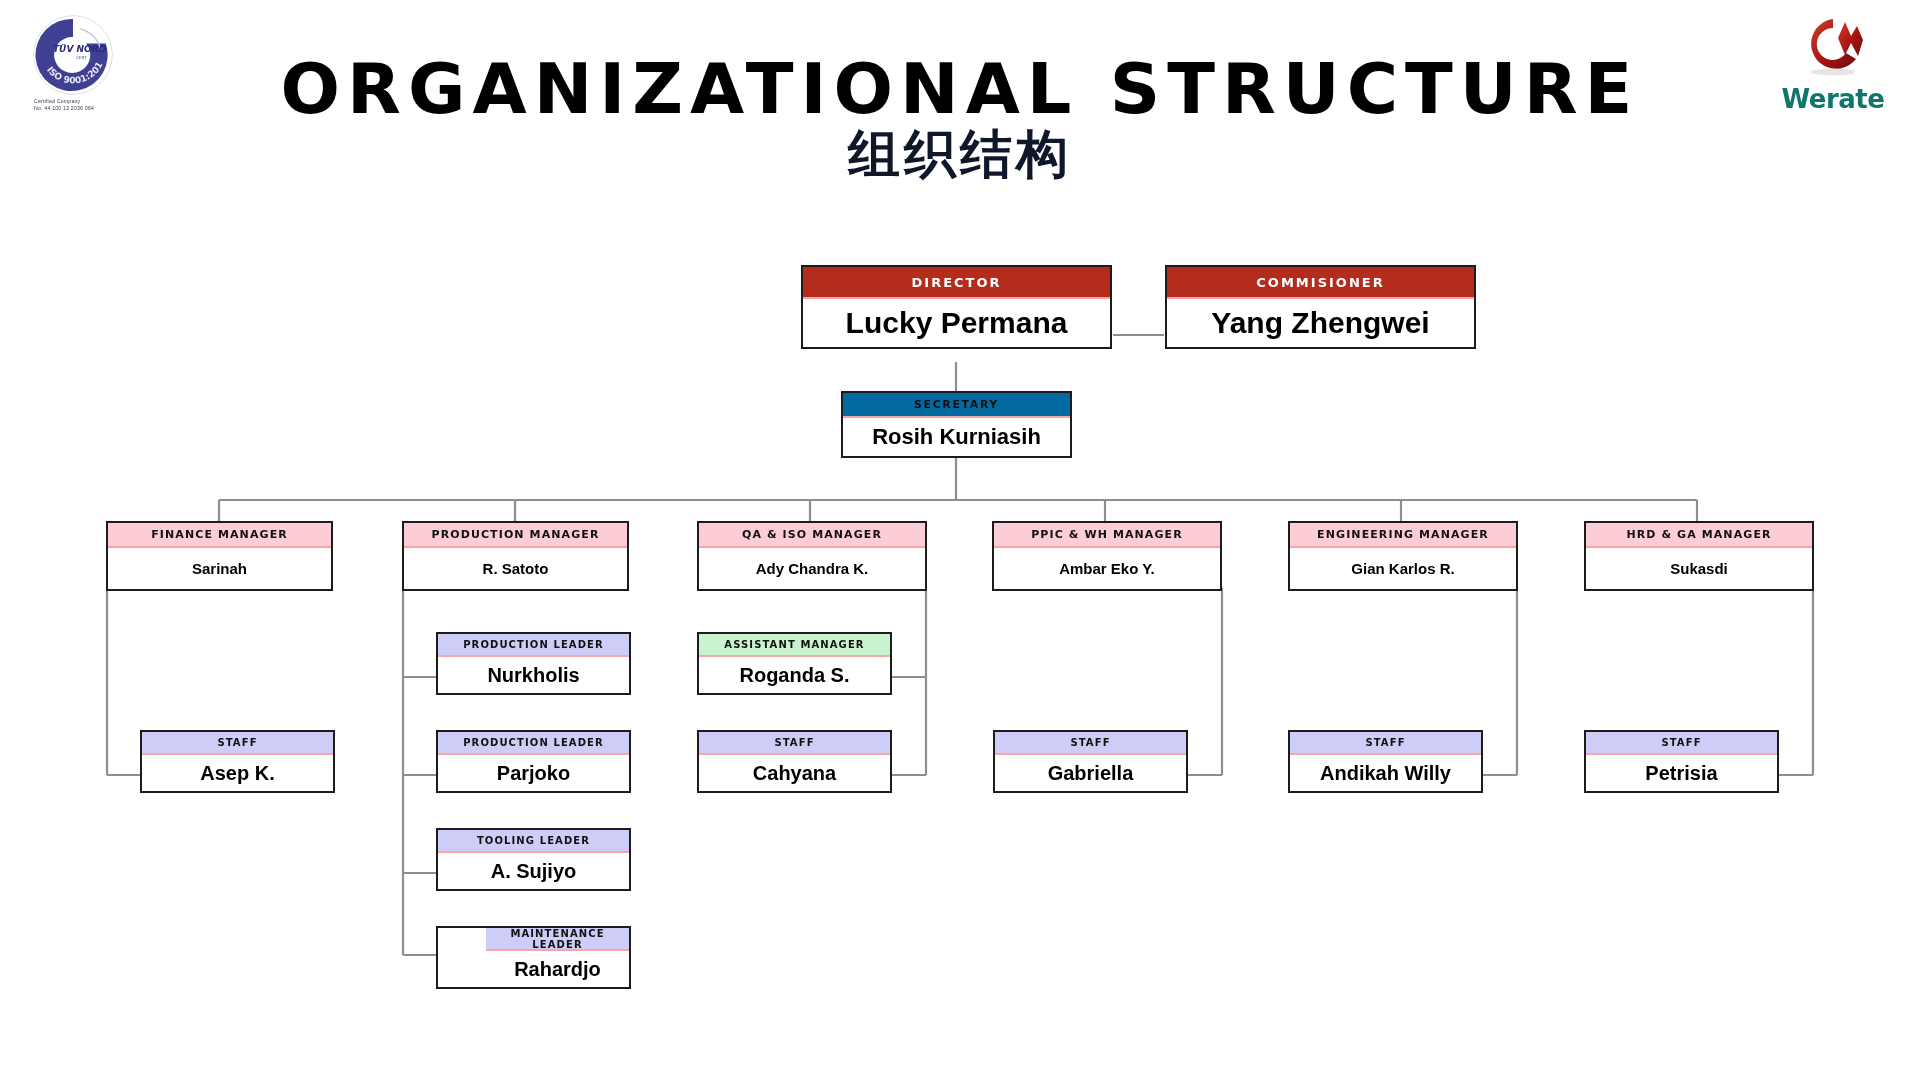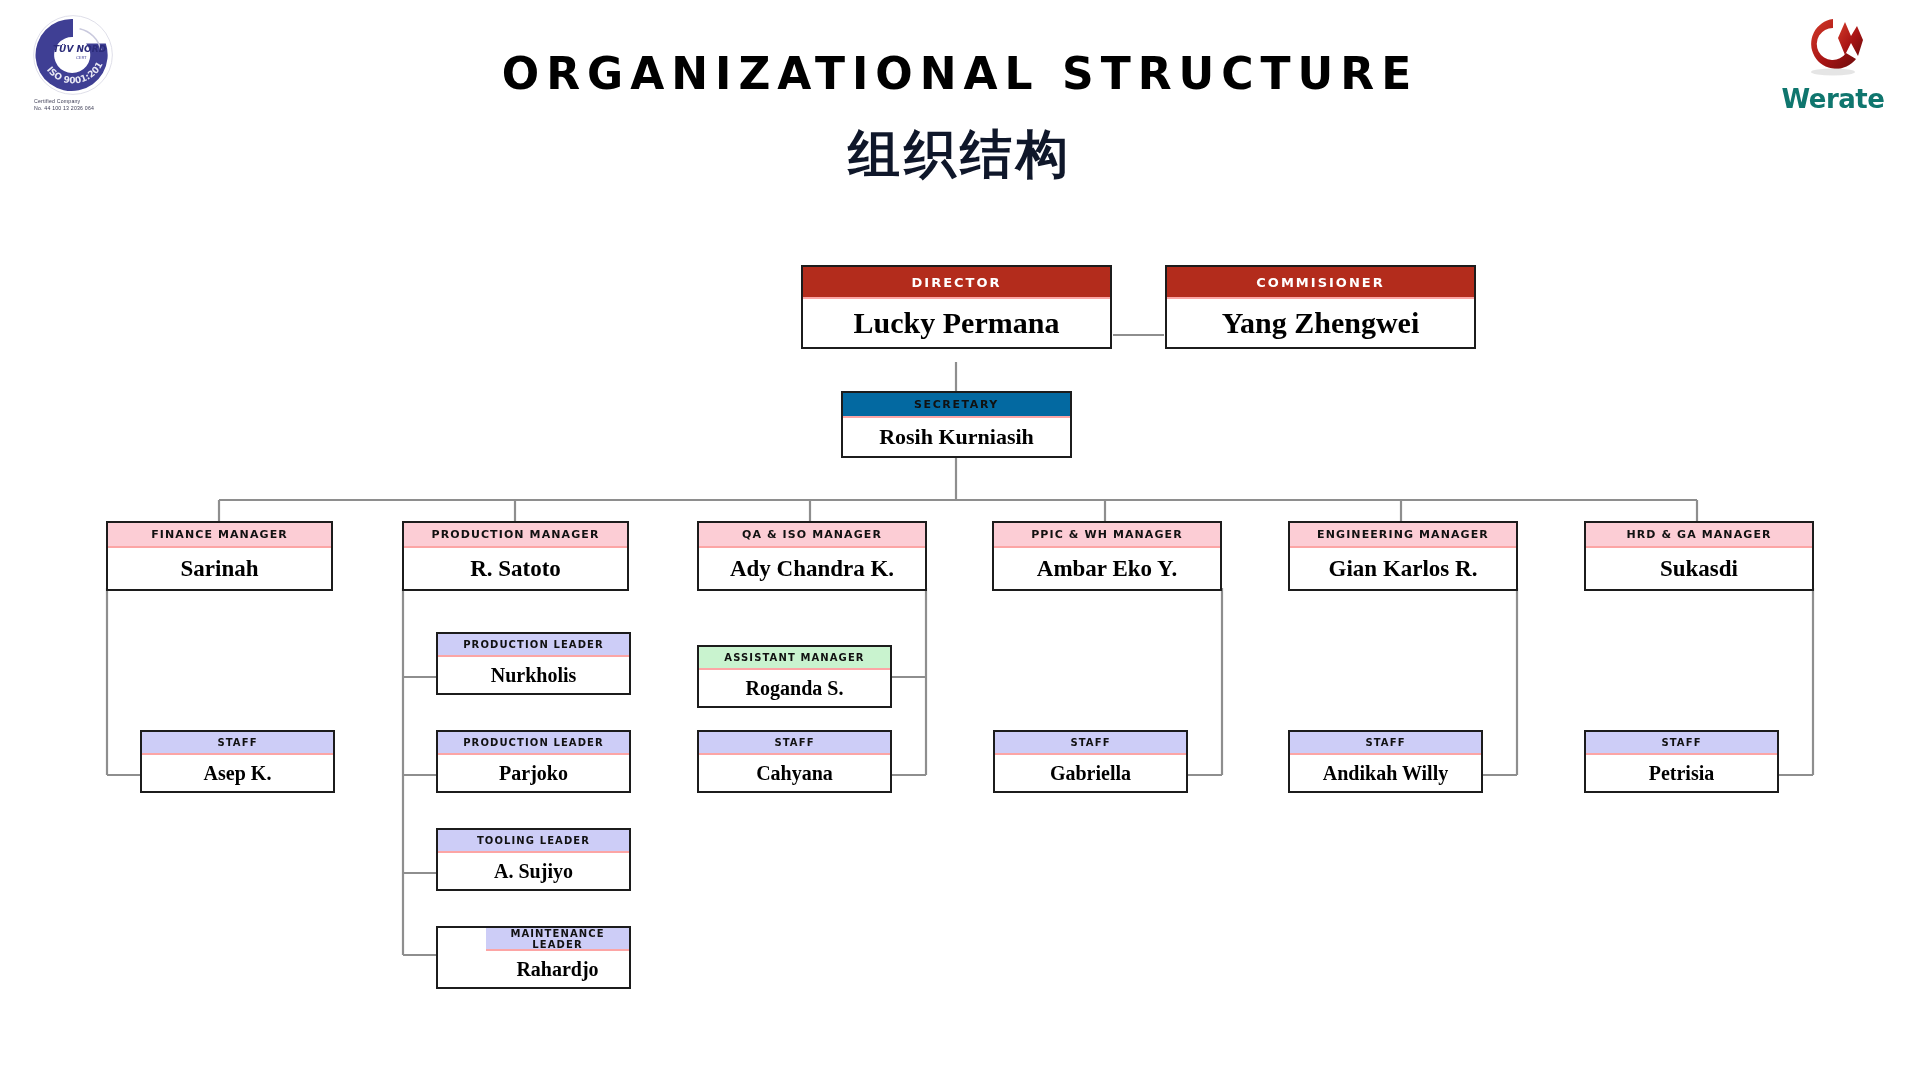--- a/index.html
+++ b/index.html
@@ -18,21 +18,21 @@
   .tuv-cap{position:absolute;left:12px;top:84px;width:95px;
     font-size:5.2px;line-height:7px;color:#3a3a52;letter-spacing:.2px;}
 
   .logo-werate{position:absolute;right:28px;top:16px;width:118px;height:96px;text-align:center;}
   .werate-mark{width:74px;height:62px;margin:0 auto;position:relative;}
   .werate-word{font-size:26px;font-weight:bold;color:#0f766e;letter-spacing:-0.5px;margin-top:2px;
     font-family:"DejaVu Sans", sans-serif;}
 
   
   .title-en{position:absolute;left:0;top:48px;width:1920px;text-align:center;
-    font-size:44px;font-weight:bold;letter-spacing:7px;color:#000;
+    font-size:70px;font-weight:bold;letter-spacing:7px;color:#000;
     font-family:"DejaVu Sans", sans-serif;}
   .title-zh{position:absolute;left:0;top:120px;width:1920px;text-align:center;
     font-size:52px;font-weight:bold;letter-spacing:4px;color:#0f172a;
     font-family:"DejaVu Sans", sans-serif;}
 
   
   #wires{position:absolute;left:0;top:0;width:1920px;height:1080px;}
   #wires line{stroke:#8e8e8e;stroke-width:2.2;}
 
   
@@ -42,34 +42,34 @@
     border-bottom:2px solid #fca5a5;
     text-align:center;
     font-size:11px;font-weight:bold;letter-spacing:1.4px;color:#111;
     display:flex;align-items:center;justify-content:center;
     font-family:"DejaVu Sans", sans-serif;
   }
   .node .nm{
     box-sizing:border-box;width:100%;
     text-align:center;color:#000;font-weight:bold;
     display:flex;align-items:center;justify-content:center;
-    font-family:Liberation Serif, serif;
+    font-family:Liberation Sans, sans-serif;
   }
 
   
   .tier-top .hdr{height:32px;background:#b32c1c;color:#fff;font-size:13px;letter-spacing:2px;}
   .tier-top .nm{height:48px;font-size:30px;}
 
   
   .tier-sec .hdr{height:25px;background:#0369a1;font-size:11px;letter-spacing:1.6px;}
   .tier-sec .nm{height:38px;font-size:22px;}
 
   
   .tier-mgr .hdr{height:25px;background:#fccdd5;font-size:11px;letter-spacing:1.1px;}
-  .tier-mgr .nm{height:41px;font-size:23px;}
+  .tier-mgr .nm{height:41px;font-size:15px;}
 
   
   .tier-sub .hdr{height:23px;font-size:10px;letter-spacing:1.1px;}
   .tier-sub .nm{height:36px;font-size:20px;}
   .hdr-lav{background:#cdcdf7;}
   .hdr-grn{background:#c9f3cf;}
 </style>
 </head>
 <body>
 
@@ -215,21 +215,21 @@
   <div class="node tier-sub" style="left:436px;top:828px;width:195px;">
     <div class="hdr hdr-lav">TOOLING LEADER</div>
     <div class="nm">A. Sujiyo</div>
   </div>
 
   <div class="node tier-sub" style="left:436px;top:926px;width:195px;padding-left:48px;">
     <div class="hdr hdr-lav">MAINTENANCE LEADER</div>
     <div class="nm">Rahardjo</div>
   </div>
 
-  <div class="node tier-sub" style="left:697px;top:632px;width:195px;margin-top:13px;">
+  <div class="node tier-sub" style="left:697px;top:632px;width:195px;">
     <div class="hdr hdr-grn">ASSISTANT MANAGER</div>
     <div class="nm">Roganda S.</div>
   </div>
 
   <div class="node tier-sub" style="left:697px;top:730px;width:195px;">
     <div class="hdr hdr-lav">STAFF</div>
     <div class="nm">Cahyana</div>
   </div>
 
   <div class="node tier-sub" style="left:993px;top:730px;width:195px;">

